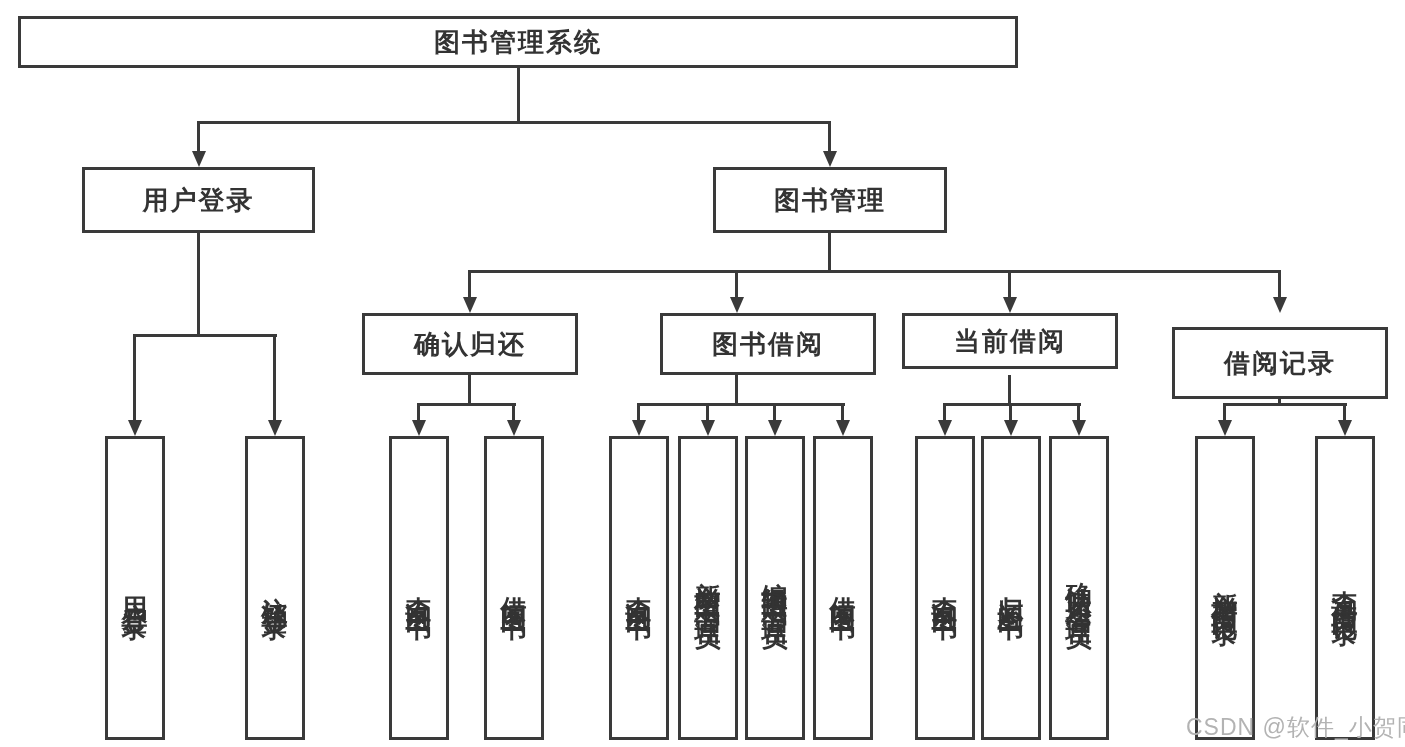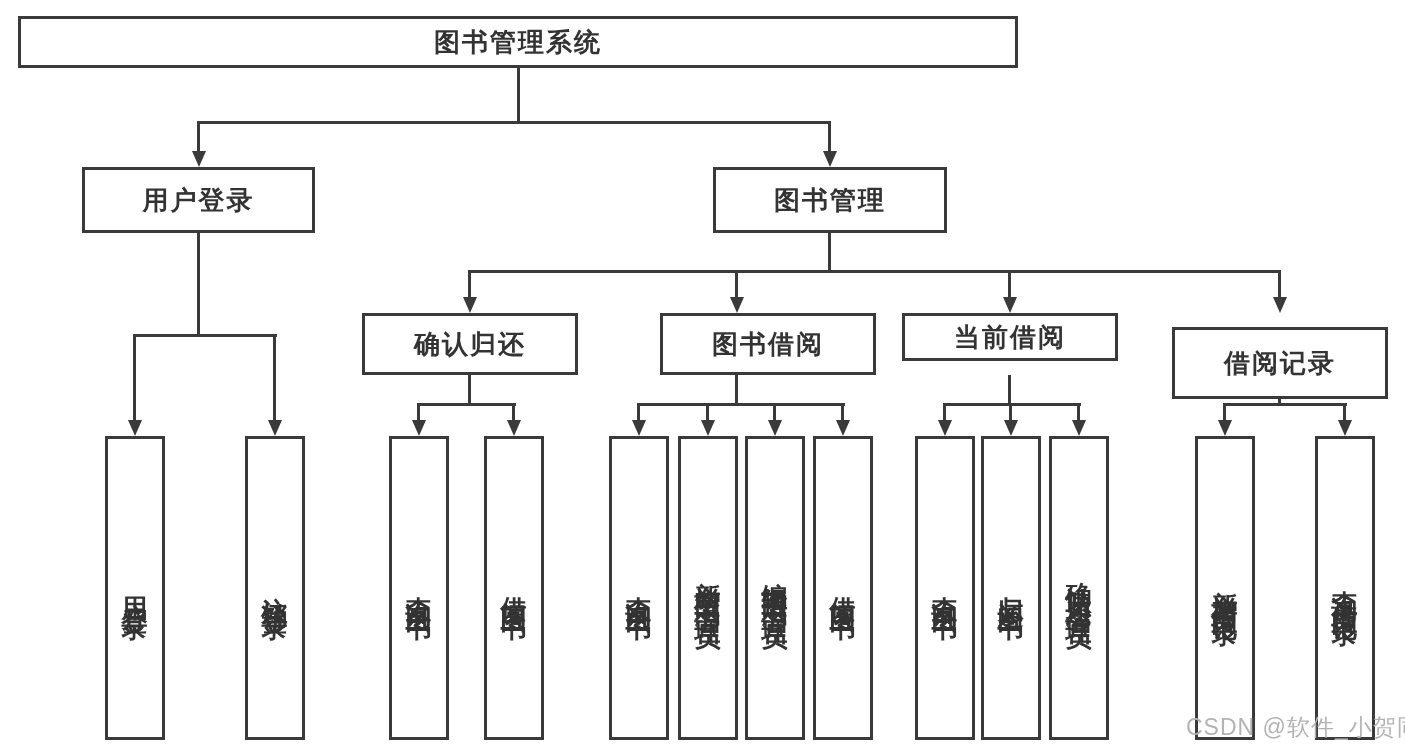--- a/index.html
+++ b/index.html
@@ -85,21 +85,21 @@
 <div class="arrow" style="left:463px;top:297px;"></div>
 <div class="line" style="left:735px;top:272px;width:3px;height:27px;"></div>
 <div class="arrow" style="left:730px;top:297px;"></div>
 <div class="line" style="left:1008px;top:272px;width:3px;height:27px;"></div>
 <div class="arrow" style="left:1003px;top:297px;"></div>
 <div class="line" style="left:1278px;top:272px;width:3px;height:27px;"></div>
 <div class="arrow" style="left:1273px;top:297px;"></div>
 
 <div class="node" style="left:362px;top:313px;width:216px;height:62px;">确认归还</div>
 <div class="node" style="left:629px;top:313px;width:216px;height:62px;margin-left:31px;">图书借阅</div>
-<div class="node" style="left:902px;top:313px;width:216px;height:48px;">当前借阅</div>
+<div class="node" style="left:902px;top:313px;width:216px;height:56px;">当前借阅</div>
 <div class="node" style="left:1172px;top:327px;width:216px;height:72px;">借阅记录</div>
 
 <div class="line" style="left:468px;top:375px;width:3px;height:30px;"></div>
 <div class="line" style="left:417px;top:403px;width:99px;height:3px;"></div>
 <div class="line" style="left:417px;top:405px;width:3px;height:17px;"></div>
 <div class="arrow" style="left:412px;top:420px;"></div>
 <div class="line" style="left:512px;top:405px;width:3px;height:17px;"></div>
 <div class="arrow" style="left:507px;top:420px;"></div>
 
 <div class="line" style="left:735px;top:375px;width:3px;height:30px;"></div>

